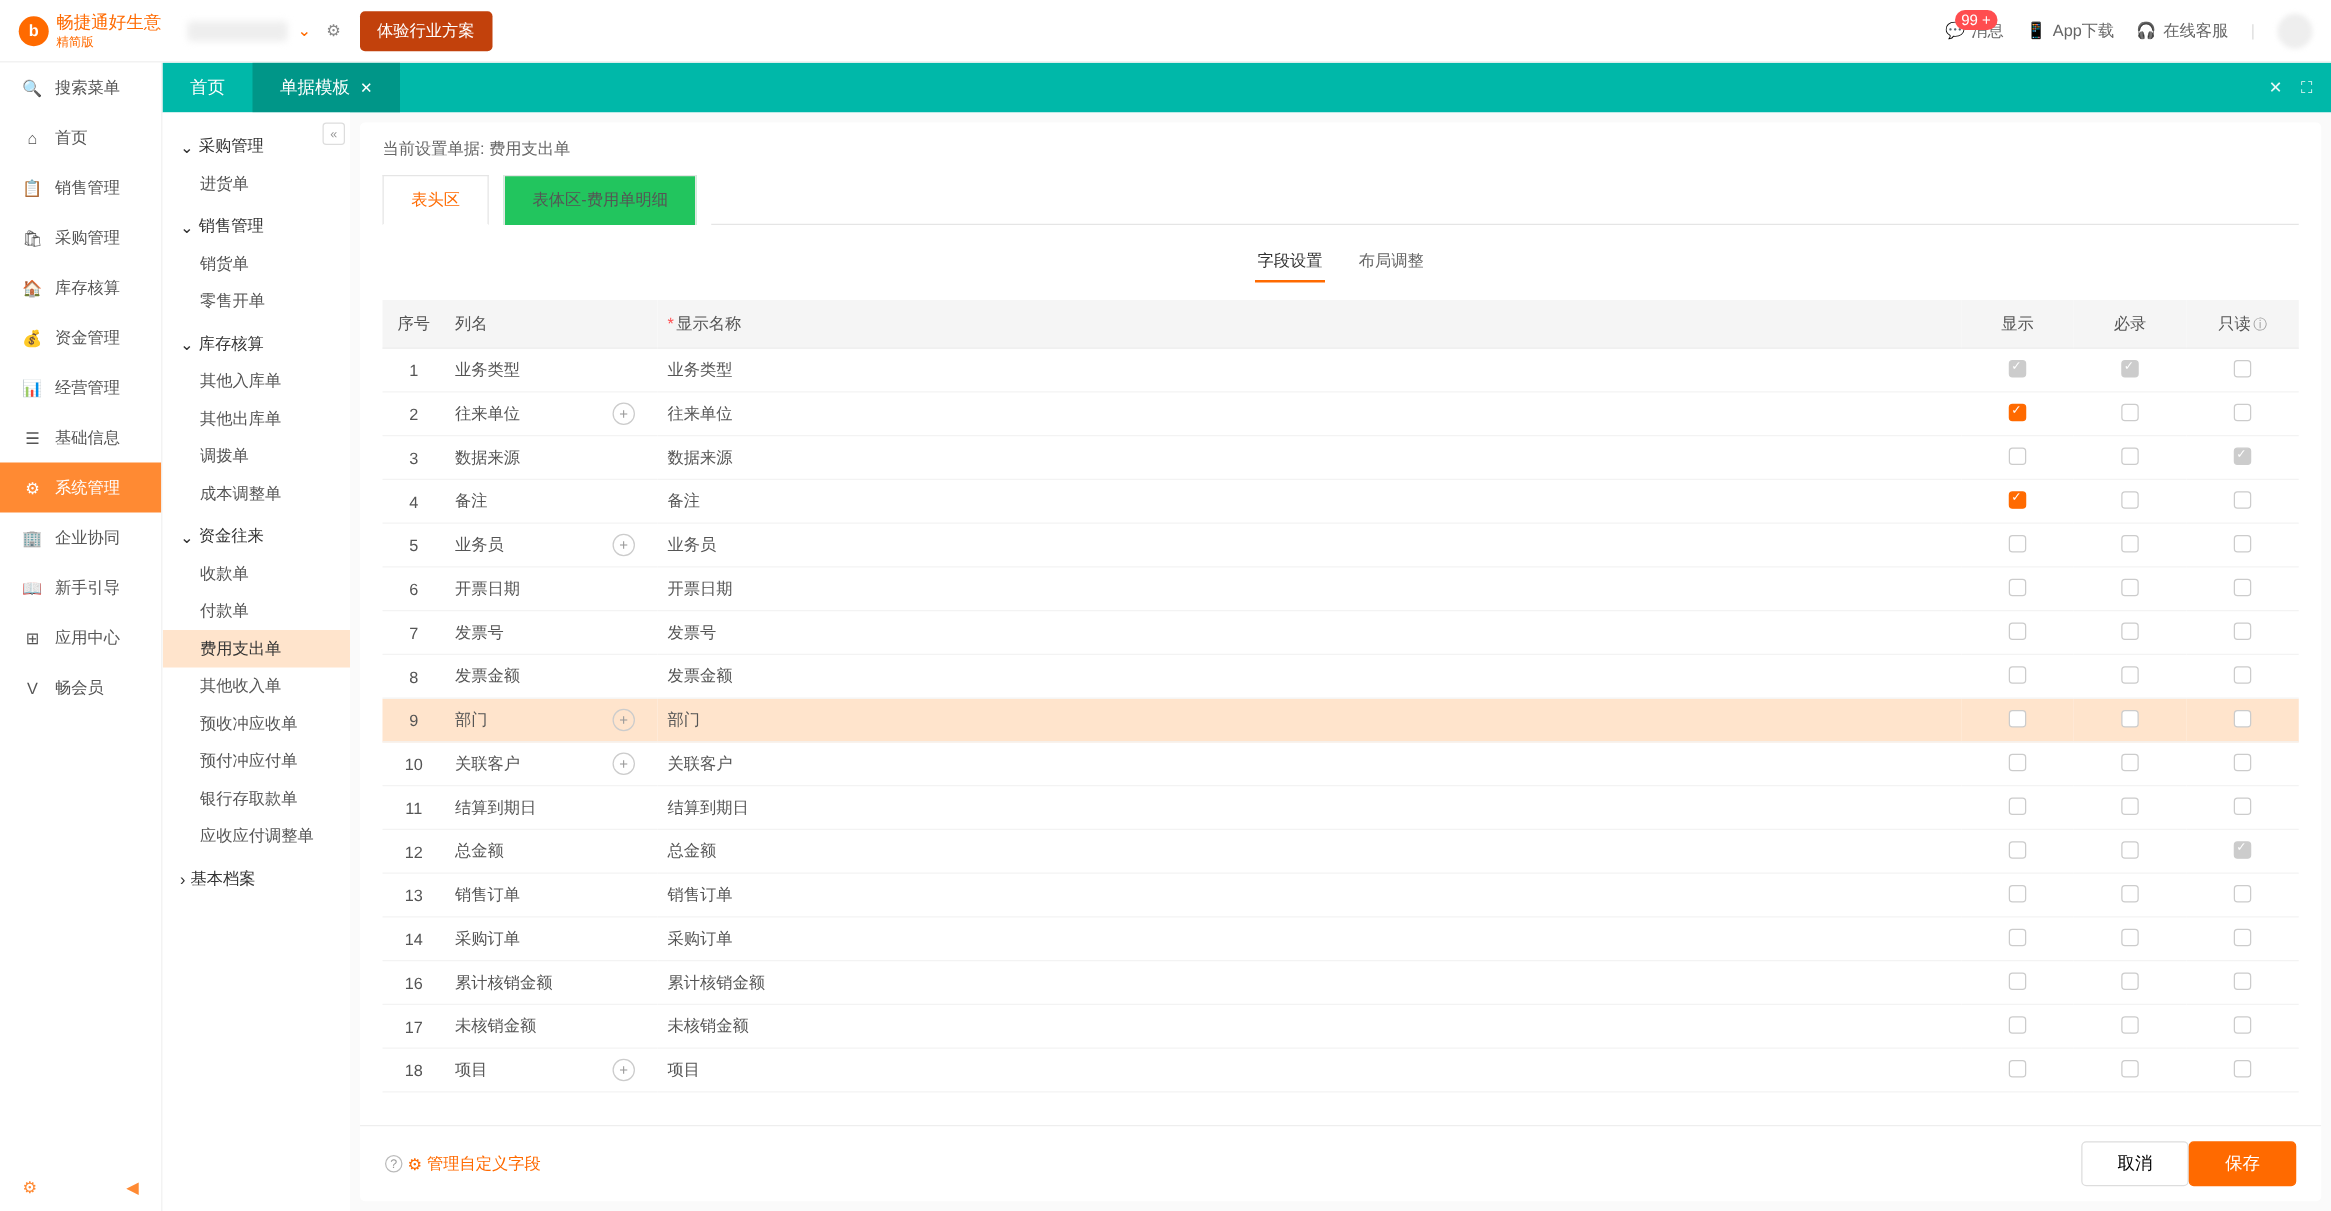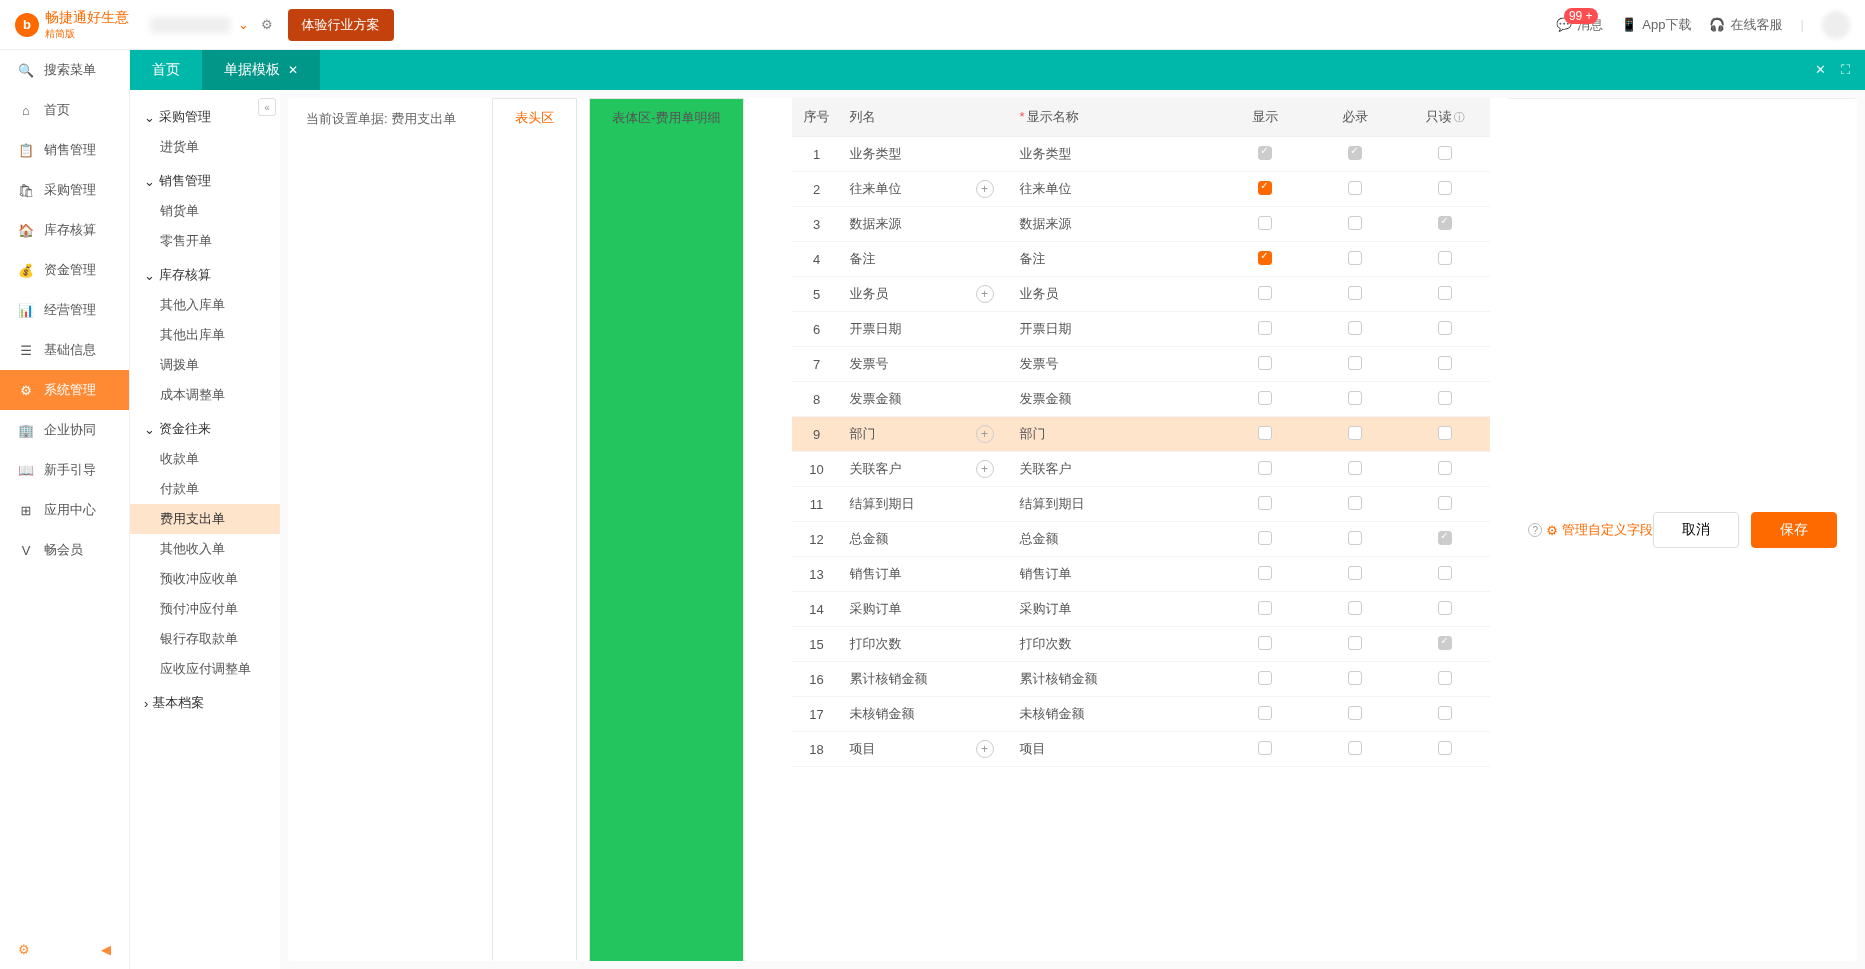--- a/index.html
+++ b/index.html
@@ -33,21 +33,21 @@
 .tab-close{font-size:12px;cursor:pointer}
 .tab-actions{margin-left:auto;display:flex;gap:15px;padding-right:15px}
 .tab-act{cursor:pointer;opacity:.9}
 .content{flex:1;display:flex;overflow:hidden;background:#fafafa}
 .tree-panel{width:150px;background:#fff;padding:12px 0;overflow:auto;position:relative}
 .collapse-btn{position:absolute;right:4px;top:8px;width:18px;height:18px;border:1px solid #ddd;border-radius:3px;display:flex;align-items:center;justify-content:center;font-size:10px;color:#999;cursor:pointer;background:#fff}
 .tree-group{margin-bottom:4px}
 .tree-head{padding:6px 14px;display:flex;align-items:center;gap:4px;color:#333;cursor:pointer;font-size:13px}
 .tree-item{padding:6px 14px 6px 30px;color:#555;cursor:pointer;font-size:13px}
 .tree-item.sel{background:#ffe4cc;color:#333}
-.editor{flex:1;display:flex;flex-direction:row;background:#fff;margin:8px;border-radius:4px;overflow:hidden}
+.editor{flex:1;display:flex;flex-direction:column;background:#fff;margin:8px;border-radius:4px;overflow:hidden}
 .editor-head{padding:12px 18px;font-size:13px;color:#666}
 .sub-tabs{display:flex;gap:12px;padding:0 18px}
 .sub-tab{padding:10px 22px;border:1px solid #e5e5e5;border-bottom:none;cursor:pointer;font-size:13px;background:#22c55e;color:#555}
 .sub-tab.active{color:#ff6a00;background:#fff;border-bottom:1px solid #fff;position:relative;z-index:1}
 .sub-tabs::after{content:'';flex:1;border-bottom:1px solid #e5e5e5}
 .view-tabs{display:flex;justify-content:center;gap:25px;padding:14px 0}
 .view-tab{padding:6px 2px;cursor:pointer;font-size:13px;color:#666}
 .view-tab.active{color:#333;border-bottom:2px solid #ff6a00;font-weight:500}
 .grid-wrap{flex:1;overflow:auto;padding:0 18px}
 table{width:100%;border-collapse:collapse}
@@ -60,21 +60,21 @@
 .chk{width:14px;height:14px;border:1px solid #ccc;border-radius:3px;display:inline-block;background:#fff;position:relative}
 .chk.on{background:#ff6a00;border-color:#ff6a00}
 .chk.on::after{content:'✓';color:#fff;font-size:10px;position:absolute;left:1px;top:-2px}
 .chk.dis{background:#f5f5f5;border-color:#ddd}
 .chk.dis.on{background:#ccc;border-color:#ccc}
 .help-ic{font-size:11px;color:#999;margin-left:2px}
 .footer{padding:12px 20px;display:flex;align-items:center;border-top:1px solid #eee}
 .footer-link{color:#ff6a00;font-size:13px;display:flex;align-items:center;gap:4px;cursor:pointer}
 .footer-q{width:14px;height:14px;border:1px solid #bbb;border-radius:50%;display:inline-flex;align-items:center;justify-content:center;font-size:10px;color:#999}
 .footer-gear{color:#ff6a00}
-.footer-btns{margin-left:auto;display:flex;gap:12px}
+.footer-btns{margin-left:auto;display:flex;gap:0}
 .btn{padding:8px 28px;border-radius:4px;cursor:pointer;font-size:14px;border:1px solid #ddd;background:#fff}
 .btn.primary{background:#ff6a00;color:#fff;border-color:#ff6a00}
 </style>
 </head>
 <body>
 
 <div class="app">
   <div class="topbar">
     <div class="logo">
       <div class="logo-icon">b</div>
@@ -239,20 +239,24 @@
 
         <div class="editor">
           <div class="editor-head">
             <span>当前设置单据:</span>
             <span>费用支出单</span>
           </div>
           <div class="sub-tabs">
             <div class="sub-tab active">表头区</div>
             <div class="sub-tab">表体区-费用单明细</div>
           </div>
+          <div class="view-tabs">
+            <div class="view-tab active">字段设置</div>
+            <div class="view-tab">布局调整</div>
+          </div>
           <div class="grid-wrap">
             <table>
               <thead>
                   <tr>
                 <th class="c" style="width:50px">序号</th>
                 <th style="width:170px">列名</th>
                 <th><span class="req">*</span><span>显示名称</span></th>
                 <th class="c" style="width:90px">显示</th>
                 <th class="c" style="width:90px">必录</th>
                 <th class="c" style="width:90px"><span>只读</span><span class="help-ic">ⓘ</span></th>
@@ -363,28 +367,20 @@
                     <td class="c"><span class="chk"></span></td>
                     <td class="c"><span class="chk"></span></td>
                   </tr>
                   <tr>
                     <td class="c">14</td>
                     <td>采购订单</td>
                     <td>采购订单</td>
                     <td class="c"><span class="chk"></span></td>
                     <td class="c"><span class="chk"></span></td>
                     <td class="c"><span class="chk"></span></td>
-                  </tr>
-                  <tr>
-                    <td class="c">15</td>
-                    <td>打印次数</td>
-                    <td>打印次数</td>
-                    <td class="c"><span class="chk"></span></td>
-                    <td class="c"><span class="chk"></span></td>
-                    <td class="c"><span class="chk on dis"></span></td>
                   </tr>
                   <tr>
                     <td class="c">16</td>
                     <td>累计核销金额</td>
                     <td>累计核销金额</td>
                     <td class="c"><span class="chk"></span></td>
                     <td class="c"><span class="chk"></span></td>
                     <td class="c"><span class="chk"></span></td>
                   </tr>
                   <tr>

